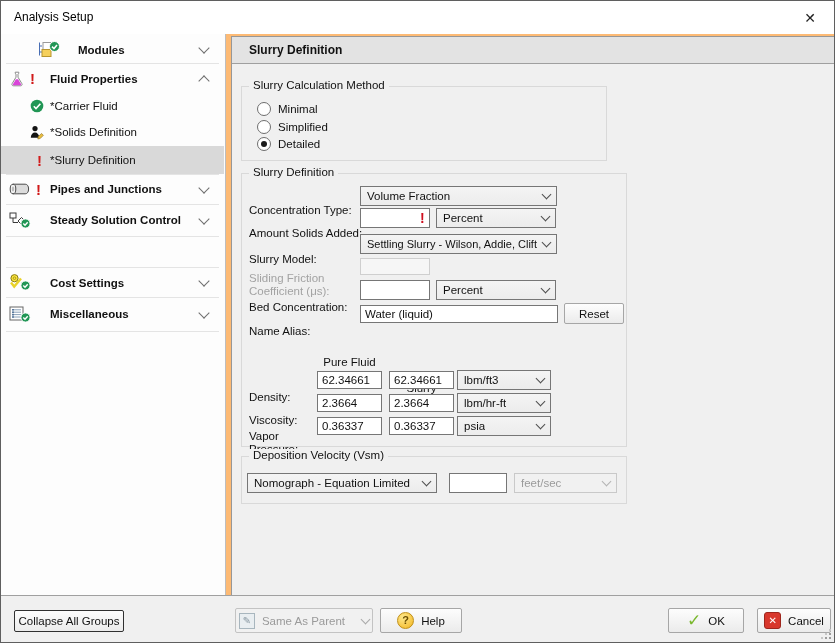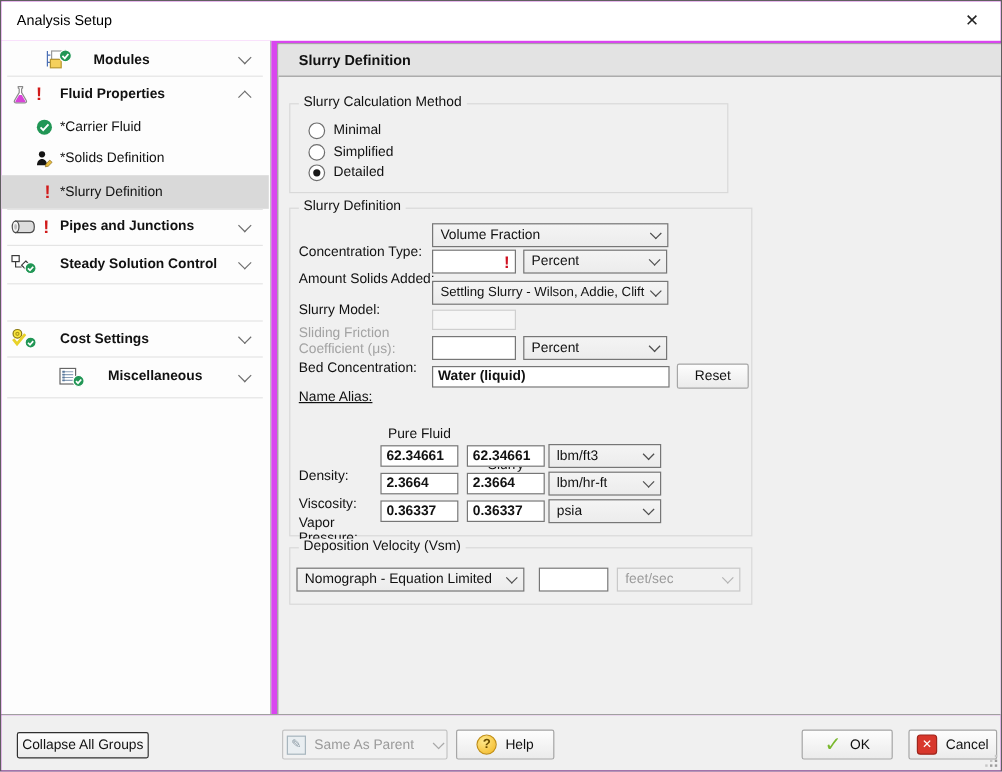--- a/index.html
+++ b/index.html
@@ -1,16 +1,16 @@
 <!DOCTYPE html>
 <html><head>
 <meta charset="utf-8">
 <style>
   html,body{margin:0;padding:0;background:#d4d4d4;}
-  .win{position:relative;width:833px;height:641px;border:1px solid #5f5f5f;background:#d946ef;
+  .win{position:relative;width:833px;height:641px;border:1px solid #5f5f5f;background:#fdba74;
        font-family:"Liberation Sans","DejaVu Sans",sans-serif;font-size:12px;color:#111;overflow:hidden;}
   
   .titlebar{position:absolute;left:0;top:0;right:0;height:33px;background:#ffffff;}
   .title-text{position:absolute;left:13px;top:9px;font-size:12px;color:#000;}
   .close-btn{position:absolute;right:8px;top:4px;width:32px;height:25px;display:flex;align-items:center;justify-content:center;
              color:#222;font-size:14px;cursor:default;}
   
   .sidebar{position:absolute;left:0;top:33px;width:224px;height:561px;background:#fdfdfd;border-right:1px solid #bdbdbd;}
   .side-row{position:absolute;left:0;right:1px;display:flex;align-items:center;}
   .side-row.group .side-label{font-weight:bold;}
@@ -33,21 +33,21 @@
   .gbox{position:absolute;border:1px solid #d9d9d9;}
   .glegend{position:absolute;top:-8px;left:7px;background:#f0f0f0;padding:0 4px;font-size:11.5px;white-space:nowrap;}
   .flabel{position:absolute;font-size:11.5px;white-space:nowrap;margin-top:15px;}
   .flabel.wrap{white-space:normal;line-height:13px;}
   .flabel.disabled{color:#a3a3a3;}
   .radio-row{position:absolute;display:flex;align-items:center;gap:7px;}
   .radio{width:12px;height:12px;border:1px solid #6e6e6e;border-radius:50%;background:#fff;flex:none;}
   .radio.sel::after{content:"";display:block;width:6px;height:6px;margin:3px;border-radius:50%;background:#1a1a1a;}
   .radio-row span{font-size:11.5px;}
   .tb{position:absolute;background:#fff;border:1px solid #767676;font-size:11.5px;padding:0 4px;box-sizing:border-box;
-      font-family:"Liberation Sans","DejaVu Sans",sans-serif;color:#111;font-weight:bold;}
+      font-family:"Liberation Sans","DejaVu Sans",sans-serif;color:#111;}
   input.tb{outline:none;}
   .tb.disabled{background:#f6f6f6;border-color:#cfcfcf;}
   .combo{position:absolute;background:linear-gradient(#f4f4f4,#ececec);border:1px solid #767676;display:flex;align-items:center;
          padding:0 6px;font-size:11.5px;box-sizing:border-box;}
   .combo span{white-space:nowrap;overflow:hidden;}
   .carrow{margin-left:auto;width:6px;height:6px;border-right:1.3px solid #4e4e4e;border-bottom:1.3px solid #4e4e4e;
           transform:rotate(45deg);margin-top:-3px;flex:none;}
   .combo.disabled{color:#9b9b9b;border-color:#c9c9c9;background:#f1f1f1;}
   .combo.disabled .carrow{border-color:#b3b3b3;}
   .err-bang{position:absolute;right:4px;top:1px;color:#cf1020;font-weight:bold;font-size:14px;}
@@ -181,21 +181,21 @@
           <path d="M2 8.6l3.2 4L12 4.4" stroke="#e9d22a" stroke-width="2.4" fill="none"></path>
           <circle cx="16.5" cy="11.5" r="4.6" fill="#219655" stroke="#fff"></circle>
           <path d="M14.3 11.6l1.7 1.7 2.7-3" stroke="#fff" stroke-width="1.4" fill="none"></path>
         </svg>
       </span>
       <span class="side-label">Cost Settings</span>
       <span class="chev"></span>
     </div>
     <div class="side-sep" style="top:263px;"></div>
 
-    <div class="side-row group" style="top:264px;height:32px;padding-left:40px;">
+    <div class="side-row group" style="top:264px;height:32px;">
       <span class="icon-slot">
         <svg width="22" height="17" viewBox="0 0 22 17">
           <rect x="1" y="1" width="13" height="13" fill="#fff" stroke="#666"></rect>
           <path d="M3 3.8h9M3 6.2h9M3 8.6h9M3 11h9" stroke="#8aa0b8" stroke-width="1"></path>
           <path d="M3 3.8h2M3 6.2h2M3 8.6h2M3 11h2" stroke="#5b7a9d" stroke-width="1.6"></path>
           <circle cx="16.5" cy="11.5" r="4.6" fill="#219655" stroke="#fff"></circle>
           <path d="M14.3 11.6l1.7 1.7 2.7-3" stroke="#fff" stroke-width="1.4" fill="none"></path>
         </svg>
       </span>
       <span class="side-label">Miscellaneous</span>
@@ -251,21 +251,21 @@
       <span class="flabel wrap disabled" style="left:7px;top:83px;width:106px;">Sliding Friction Coefficient (μs):</span>
       <input class="tb disabled" style="left: 118px; top: 84px; width: 70px; height: 17px;" value="">
 
       <span class="flabel" style="left:7px;top:112px;">Bed Concentration:</span>
       <input class="tb" style="left: 118px; top: 106px; width: 70px; height: 20px;" value="">
       <div class="combo" style="left:194px;top:106px;width:120px;height:20px;">
         <span>Percent</span>
         <span class="carrow"></span>
       </div>
 
-      <span class="flabel" style="left:7px;top:136px;text-decoration:underline;">Name Alias:</span>
+      <span class="flabel" style="left:7px;top:136px;">Name Alias:</span>
       <input class="tb" style="left: 118px; top: 131px; width: 198px; height: 18px;" value="Water (liquid)">
       <div class="btn" style="left:322px;top:129px;width:60px;height:21px;">
         <span>Reset</span>
       </div>
 
       <span class="col-head" style="left:75px;top:182px;width:65px;">Pure Fluid</span>
       <span class="col-head" style="left:147px;top:182px;width:65px;margin-top:26px;">Slurry</span>
 
       <span class="flabel" style="left:7px;top:202px;">Density:</span>
       <input class="tb" style="left: 75px; top: 197px; width: 65px; height: 18px;" value="62.34661">

